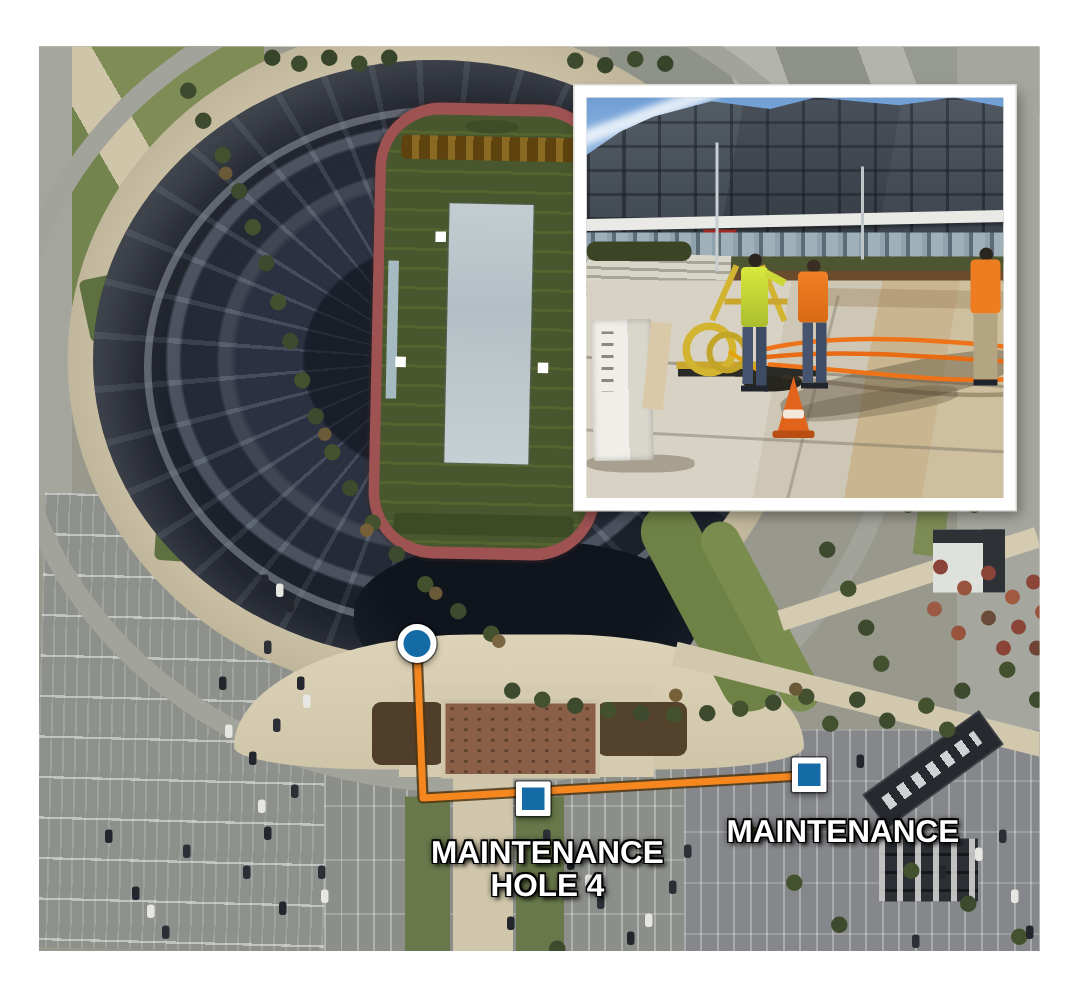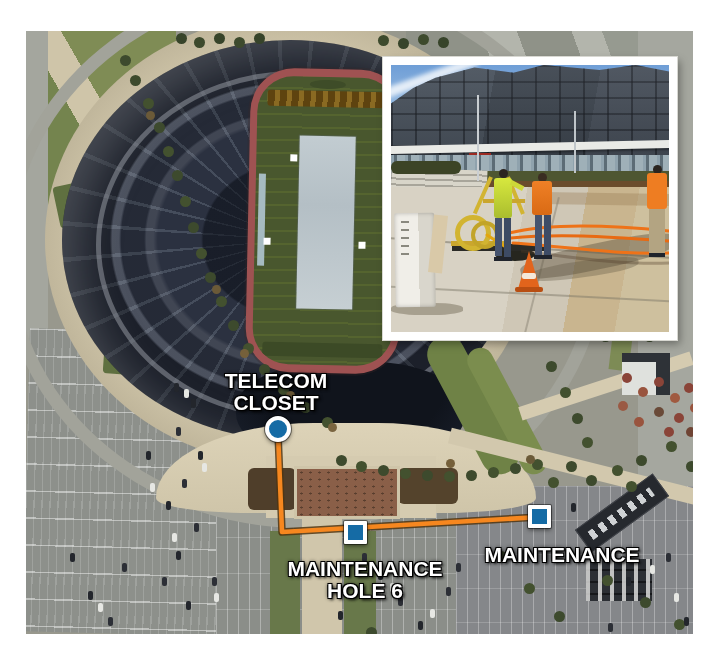--- a/index.html
+++ b/index.html
@@ -273,27 +273,23 @@
 
     <svg class="abs route-svg" viewBox="0 0 667 603">
       <path d="M252,402 L256,501 L514,486" fill="none" stroke="#503510" stroke-width="7.5" stroke-linejoin="round" stroke-linecap="round" opacity="0.85"></path>
       <path d="M252,402 L256,501 L514,486" fill="none" stroke="#f6871f" stroke-width="4.6" stroke-linejoin="round" stroke-linecap="round"></path>
     </svg>
 
     <div class="abs marker-circle"></div>
     <div class="abs marker-square mk-mh2"></div>
     <div class="abs marker-square mk-mh1"></div>
 
-    <div class="abs lbl lbl-telecom">
-      <div>TELECOM</div>
-      <div>CLOSET</div>
-    </div>
     <div class="abs lbl lbl-mh2">
       <div>MAINTENANCE</div>
-      <div>HOLE 6</div>
+      <div>HOLE 4</div>
     </div>
     <div class="abs lbl lbl-mh1">
       <div>MAINTENANCE</div>
     </div>
 
     <div class="abs inset">
       <div class="photo">
         <div class="abs sky"></div>
         <div class="abs cloud1"></div>
         <div class="abs cloud2"></div>

